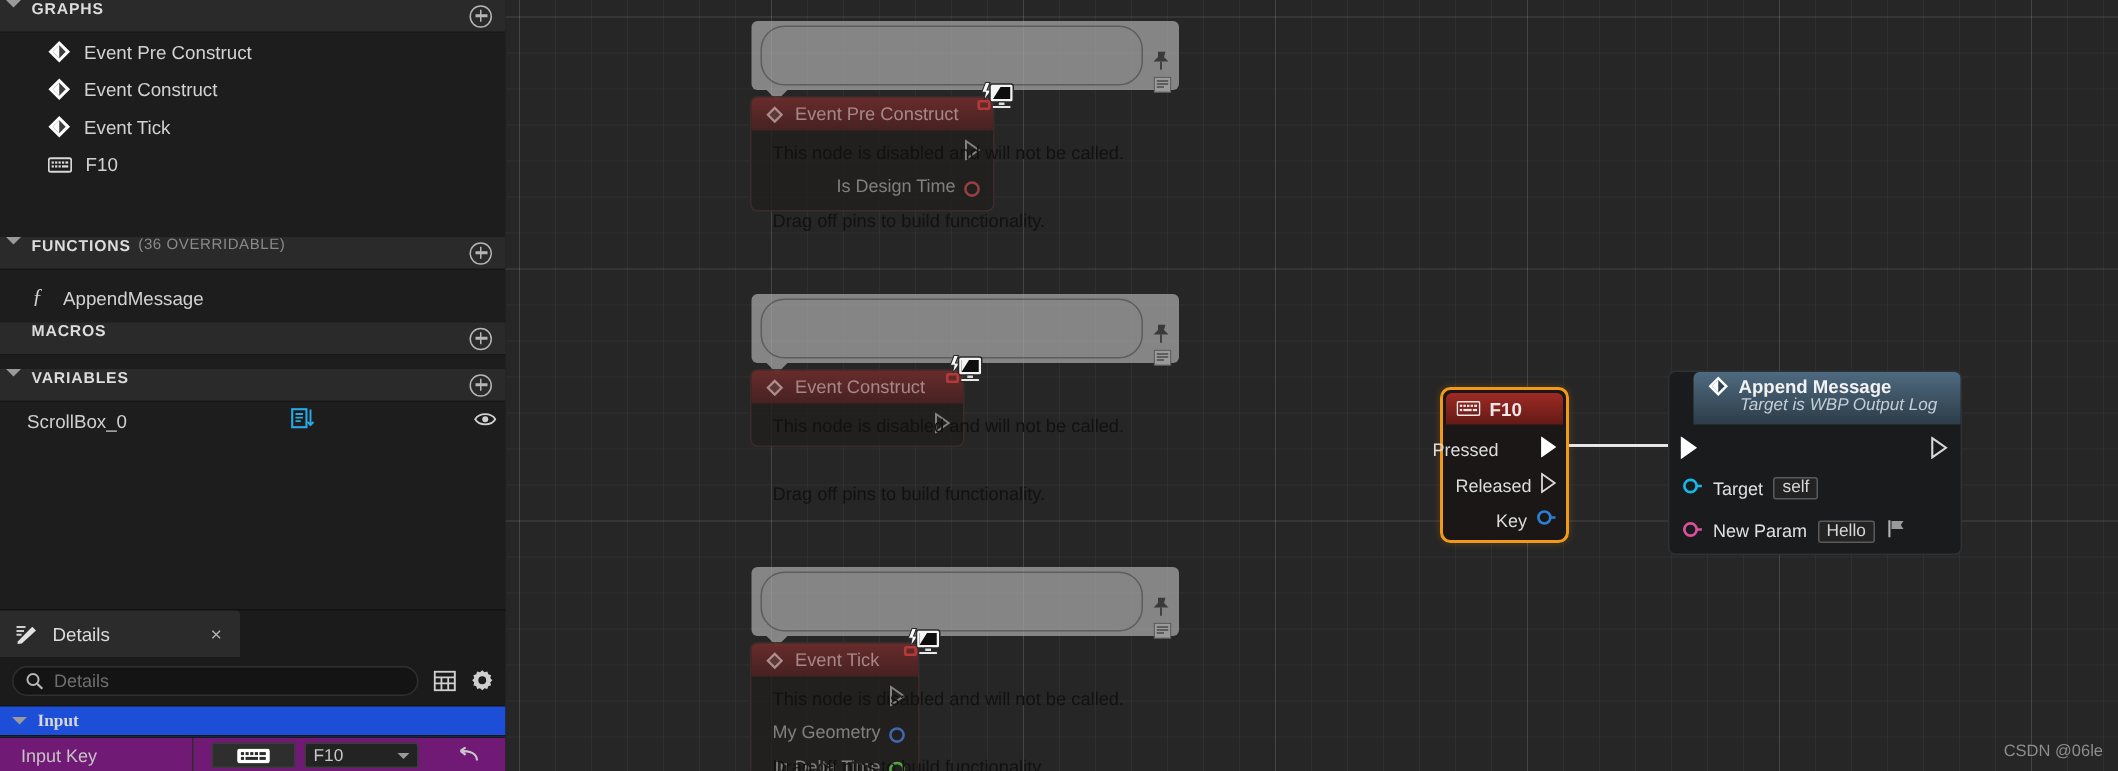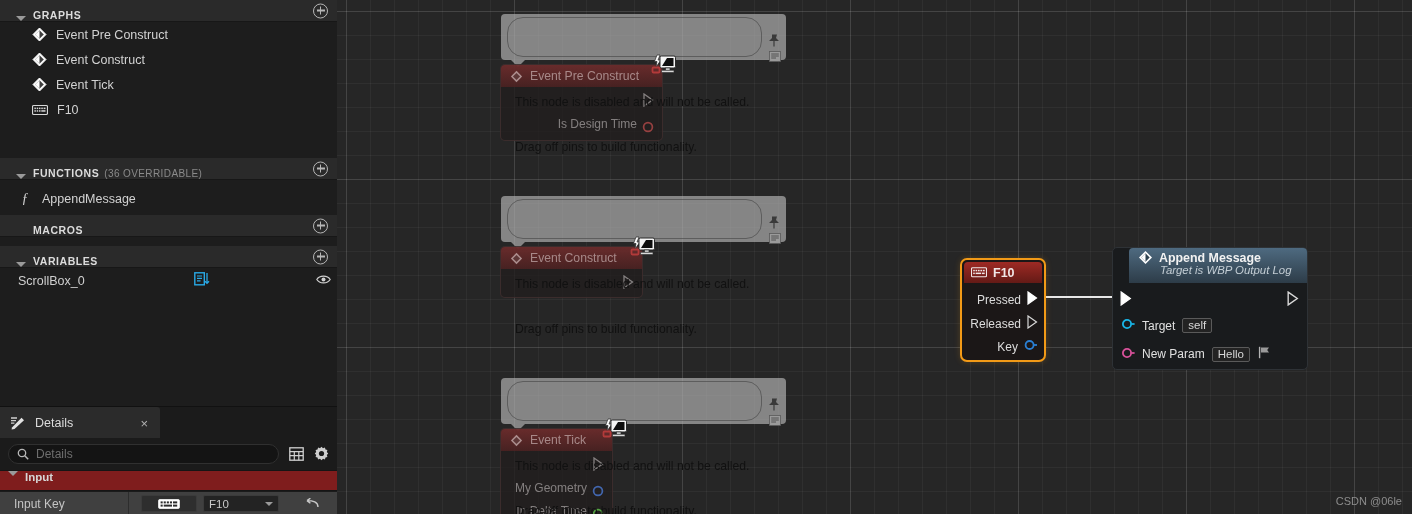--- a/index.html
+++ b/index.html
@@ -11,21 +11,21 @@
   }
   #app { position: relative; width: 1412px; height: 514px; }
 
   
   #left-panel {
     position: absolute; left: 0; top: 0; width: 337px; height: 514px;
     background: #1d1d1d;
   }
   .section-header {
     position: relative; height: 22px; background: #2a2a2a;
-    display: flex; align-items: flex-end; padding-left: 16px;
+    display: flex; align-items: flex-start; padding-left: 4px;
     border-bottom: 1px solid #171717;
   }
   .section-header .tri {
     width: 0; height: 0; border-left: 5px solid transparent;
     border-right: 5px solid transparent; border-top: 5px solid #9a9a9a;
     margin-right: 7px;
   }
   .section-header .tri.spacer { border-top-color: transparent; }
   .sh-title {
     font-size: 10.5px; font-weight: bold; color: #dcdcdc; letter-spacing: .55px;
@@ -89,29 +89,29 @@
     display: flex; align-items: center; padding: 0 8px;
   }
   .search-box {
     flex: 1; height: 20px; background: #141414; border: 1px solid #303030;
     border-radius: 10px; display: flex; align-items: center; padding-left: 8px;
   }
   .search-box .ph { font-size: 12px; color: #6e6e6e; margin-left: 7px; }
   .details-ico { margin-left: 10px; }
   .prop-header {
     position: absolute; left: 0; top: 63px; width: 337px; height: 21px;
-    background: #7f1d1d; display: flex; align-items: flex-start; padding-left: 8px;
-    border-top: 1px solid #151515; border-bottom: 1px solid #151515;
+    background: #1d4ed8; display: flex; align-items: center; padding-left: 8px;
+    border-top: 1px solid #151515; border-bottom: 1px solid #151515; font-family: Liberation Serif, serif;
   }
   .prop-header .tri { width:0;height:0;border-left:5px solid transparent;
     border-right:5px solid transparent;border-top:5px solid #9a9a9a;margin-right:7px;}
   .prop-header span { font-size: 11.5px; color: #d6d6d6; font-weight: bold; }
   .prop-row {
     position: absolute; left: 0; top: 85px; width: 337px; height: 23px;
-    display: flex; align-items: center; background: #404040;
+    display: flex; align-items: center; background: #701a75;
   }
   .prop-row .plabel { font-size: 12px; color: #c4c4c4; padding-left: 14px; width: 128px; }
   .prop-row .pdivider { width: 1px; height: 23px; background: #2d2d2d; }
   .kb-chip {
     width: 56px; height: 17px; background: #2e2e2e; border: 1px solid #3b3b3b;
     border-radius: 2px; margin-left: 12px; display: flex; align-items: center; justify-content: center;
   }
   .combo {
     width: 76px; height: 17px; background: #232323; border: 1px solid #3b3b3b;
     border-radius: 2px; margin-left: 6px; display: flex; align-items: center;
@@ -586,21 +586,21 @@
             <rect x="11.8" y="2.8" width="1.9" height="1.5"></rect>
             <rect x="2.2" y="5.6" width="1.6" height="1.5"></rect>
               <rect x="4.6" y="5.6" width="5.5" height="1.5"></rect>
             <rect x="10.9" y="5.6" width="2.8" height="1.5"></rect>
           </g>
         </svg>
       </span>
       <span class="t">F10</span>
     </div>
 
-    <div class="f10-pin" style="top:31px;">
+    <div class="f10-pin" style="top:31px;gap:22px;">
       <span class="lbl">Pressed</span>
       <span>
         <svg width="11" height="14" viewBox="0 0 11 14">
           <path d="M1 1 L9.5 7 L1 13 Z" fill="#ffffff" stroke="#ffffff" stroke-width="1.2"></path>
         </svg>
       </span>
     </div>
 
     <div class="f10-pin" style="top:55px;">
       <span class="lbl">Released</span>

